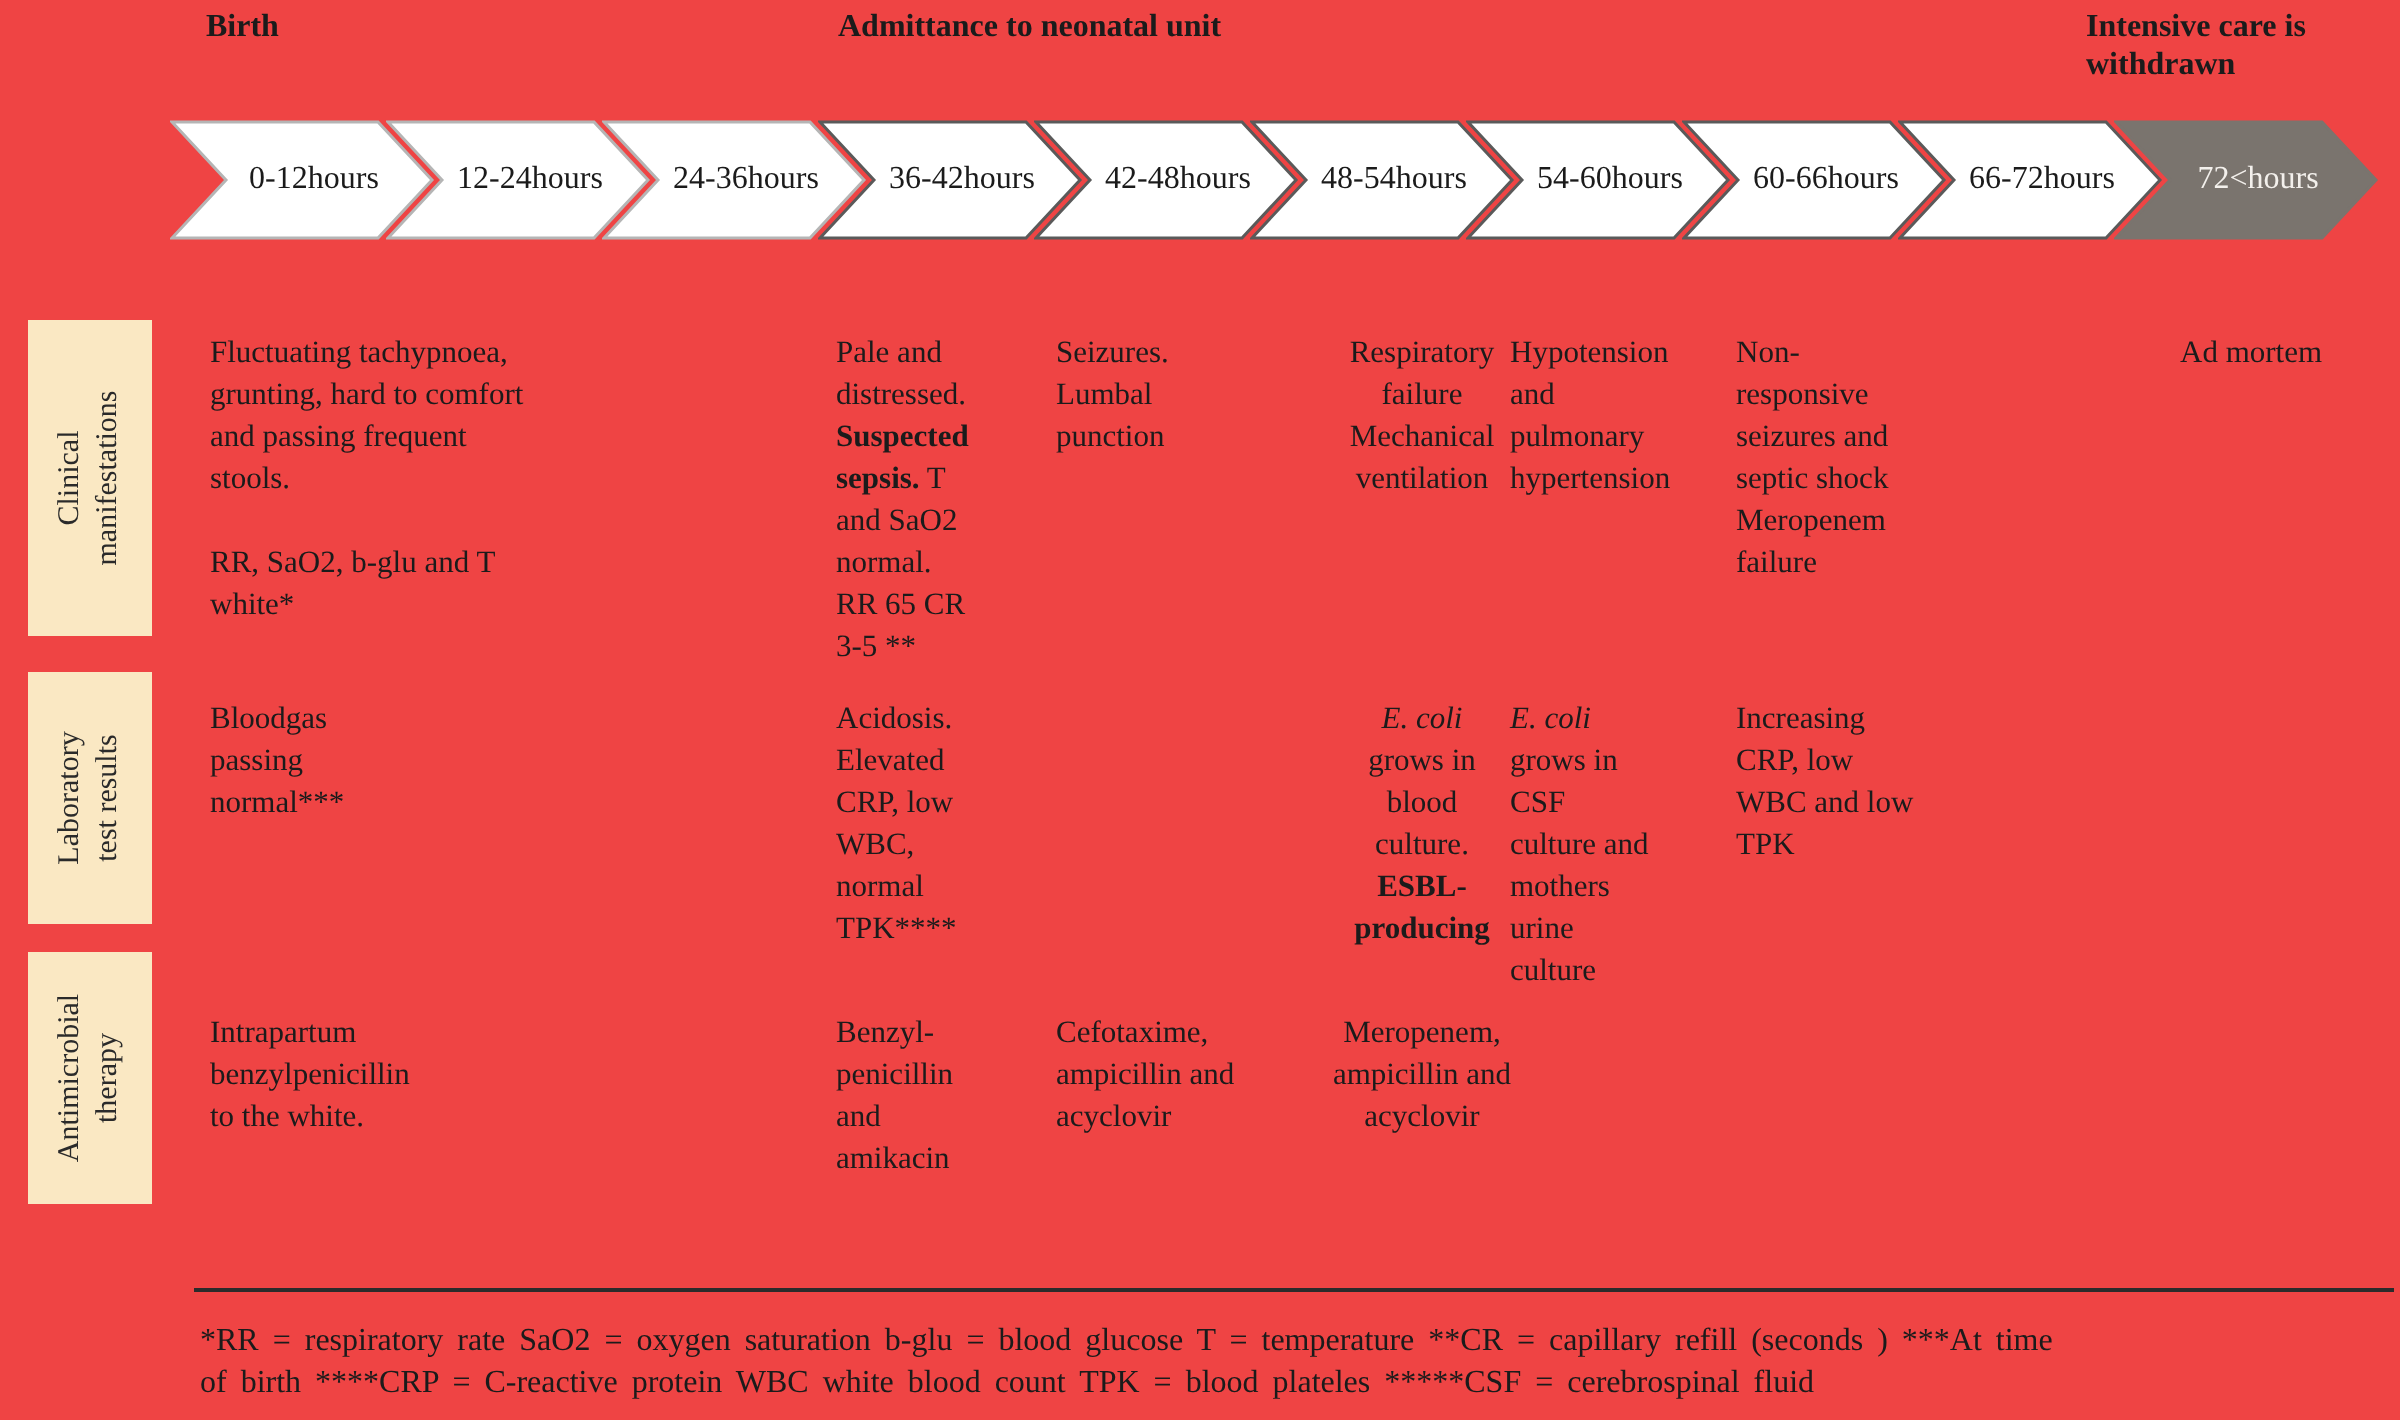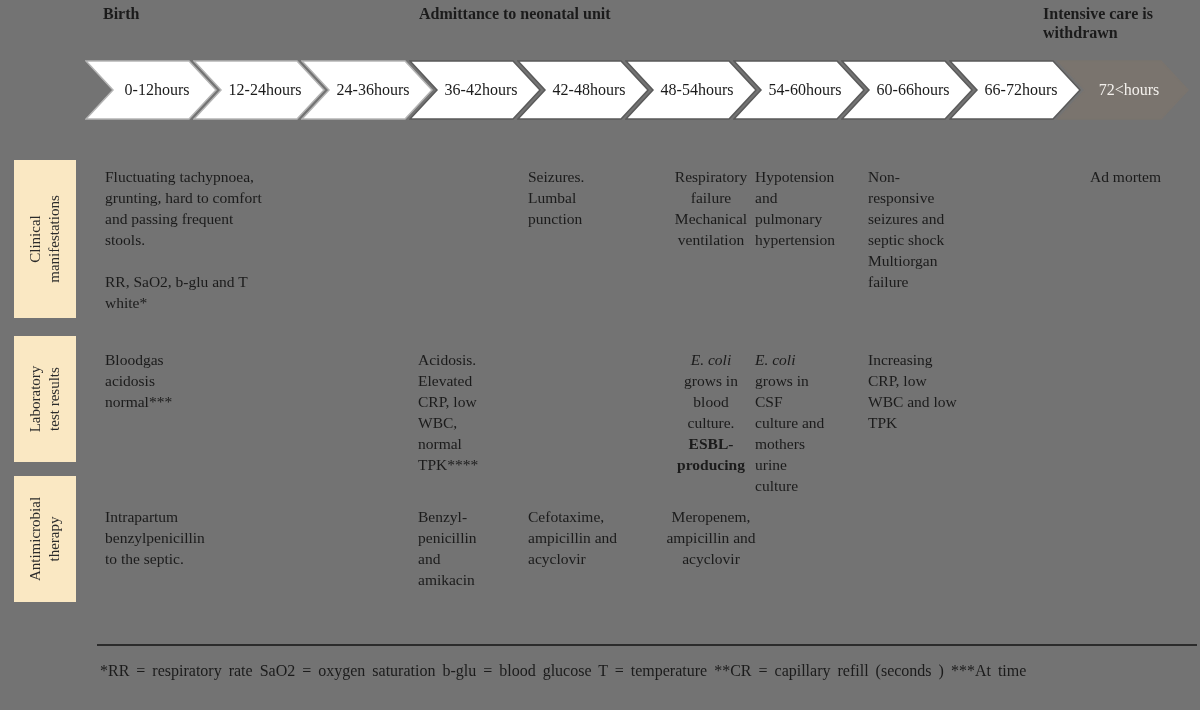--- a/index.html
+++ b/index.html
@@ -1,18 +1,18 @@
 <!DOCTYPE html>
 <html><head>
 <meta charset="utf-8">
 <title>Neonatal sepsis timeline figure</title>
 <style>
   html,body { margin:0; padding:0; background:#ffffff; }
   .canvas {
-    position:relative; width:1200px; height:710px; background:#737373;
+    position:relative; width:1200px; height:710px; background:#ef4444;
     font-family:"Liberation Serif","DejaVu Serif",serif; color:#1b1b1b;
     overflow:hidden;
   }
   
   .milestone { position:absolute; font-weight:bold; font-size:16px; line-height:19px; }
   .m-birth      { left:103px; top:4px; }
   .m-admit      { left:419px; top:4px; }
   .m-withdrawn  { left:1043px; top:4px; width:135px; }
   
   .chevrons { position:absolute; left:85px; top:60px; width:1110px; height:60px; }
@@ -162,35 +162,37 @@
     <div class="vtext"><span>Clinical</span><br><span>manifestations</span></div>
   </div>
   <div class="vlabel vl-lab">
     <div class="vtext"><span>Laboratory</span><br><span>test results</span></div>
   </div>
   <div class="vlabel vl-anti">
     <div class="vtext"><span>Antimicrobial</span><br><span>therapy</span></div>
   </div>
 
   <div class="cell top-clinical col1"><span>Fluctuating tachypnoea,</span><br><span>grunting, hard to comfort</span><br><span>and passing frequent</span><br><span>stools.</span><br><br><span>RR, SaO2, b-glu and T</span><br><span>white*</span></div>
+  <div class="cell top-clinical col4"><span>Pale and</span><br><span>distressed.</span><br><span style="font-weight: bold;">Suspected</span><br><span style="font-weight: bold;">sepsis.</span><span> T</span><br><span>and SaO2</span><br><span>normal.</span><br><span>RR 65 CR</span><br><span>3-5 **</span></div>
   <div class="cell top-clinical col5"><span>Seizures.</span><br><span>Lumbal</span><br><span>punction</span></div>
   <div class="cell top-clinical col6"><span>Respiratory</span><br><span>failure</span><br><span>Mechanical</span><br><span>ventilation</span></div>
   <div class="cell top-clinical col7"><span>Hypotension</span><br><span>and</span><br><span>pulmonary</span><br><span>hypertension</span></div>
-  <div class="cell top-clinical col8"><span>Non-</span><br><span>responsive</span><br><span>seizures and</span><br><span>septic shock</span><br><span>Multiorgan</span><br><span>failure</span></div>
+  <div class="cell top-clinical col8"><span>Non-</span><br><span>responsive</span><br><span>seizures and</span><br><span>septic shock</span><br><span>Meropenem</span><br><span>failure</span></div>
   <div class="cell top-clinical col10"><span>Ad mortem</span></div>
 
-  <div class="cell top-lab col1"><span>Bloodgas</span><br><span>acidosis</span><br><span>normal***</span></div>
+  <div class="cell top-lab col1"><span>Bloodgas</span><br><span>passing</span><br><span>normal***</span></div>
   <div class="cell top-lab col4"><span>Acidosis.</span><br><span>Elevated</span><br><span>CRP, low</span><br><span>WBC,</span><br><span>normal</span><br><span>TPK****</span></div>
   <div class="cell top-lab col6"><span style="font-style: italic;">E. coli</span><br><span>grows in</span><br><span>blood</span><br><span>culture.</span><br><span style="font-weight: bold;">ESBL-</span><br><span style="font-weight: bold;">producing</span></div>
   <div class="cell top-lab col7"><span style="font-style: italic;">E. coli</span><br><span>grows in</span><br><span>CSF</span><br><span>culture and</span><br><span>mothers</span><br><span>urine</span><br><span>culture</span></div>
   <div class="cell top-lab col8"><span>Increasing</span><br><span>CRP, low</span><br><span>WBC and low</span><br><span>TPK</span></div>
 
-  <div class="cell top-anti col1"><span>Intrapartum</span><br><span>benzylpenicillin</span><br><span>to the septic.</span></div>
+  <div class="cell top-anti col1"><span>Intrapartum</span><br><span>benzylpenicillin</span><br><span>to the white.</span></div>
   <div class="cell top-anti col4"><span>Benzyl-</span><br><span>penicillin</span><br><span>and</span><br><span>amikacin</span></div>
   <div class="cell top-anti col5"><span>Cefotaxime,</span><br><span>ampicillin and</span><br><span>acyclovir</span></div>
   <div class="cell top-anti col6"><span>Meropenem,</span><br><span>ampicillin and</span><br><span>acyclovir</span></div>
 
   <div class="footrule"></div>
   <div class="footnote">
     <span>*RR = respiratory rate SaO2 = oxygen saturation b-glu = blood glucose T = temperature **CR = capillary refill (seconds ) ***At time</span><br>
+    <span>of birth ****CRP = C-reactive protein WBC white blood count TPK = blood plateles *****CSF = cerebrospinal fluid</span>
   </div>
 
 </div>
 
 </body></html>

